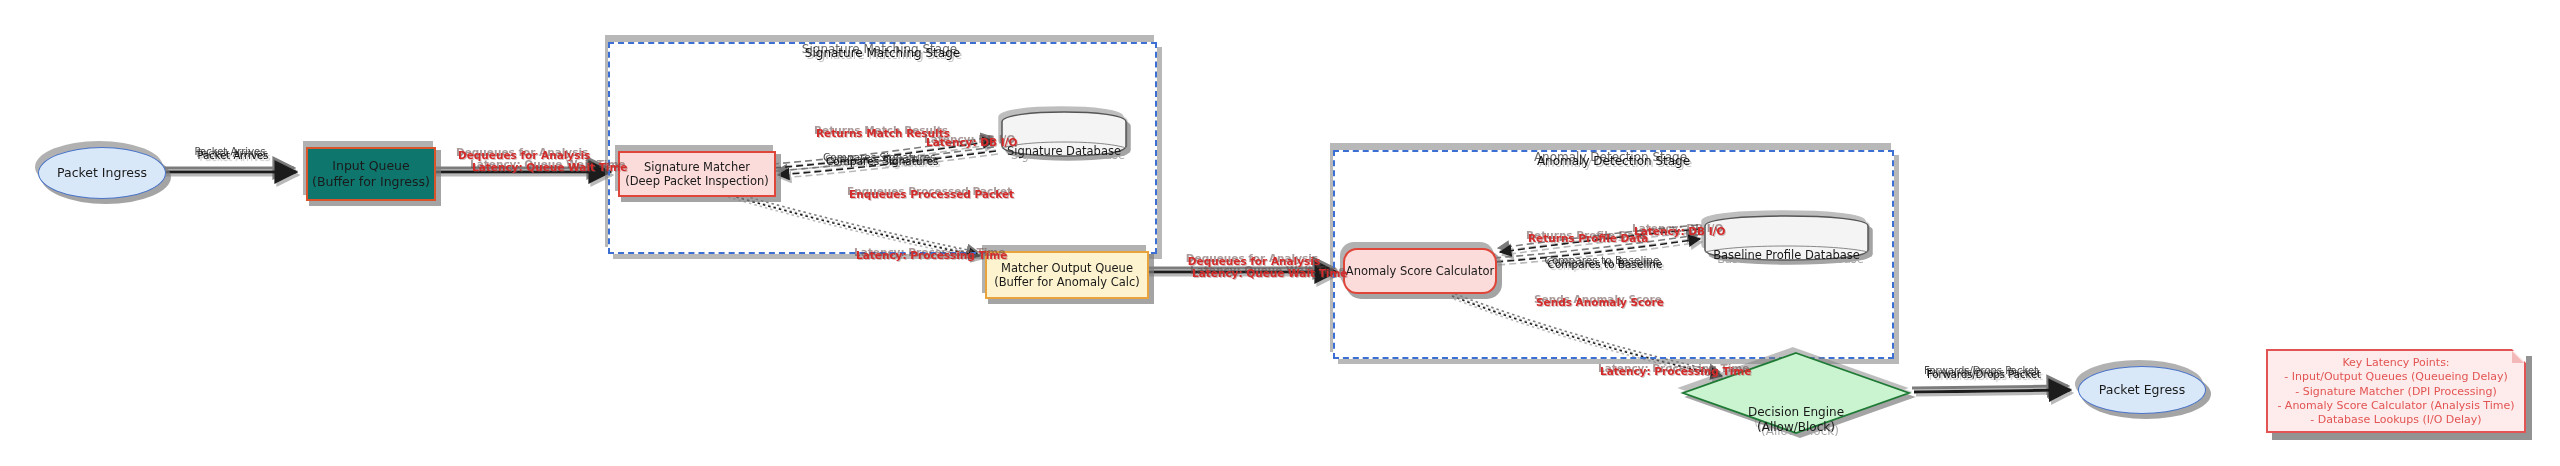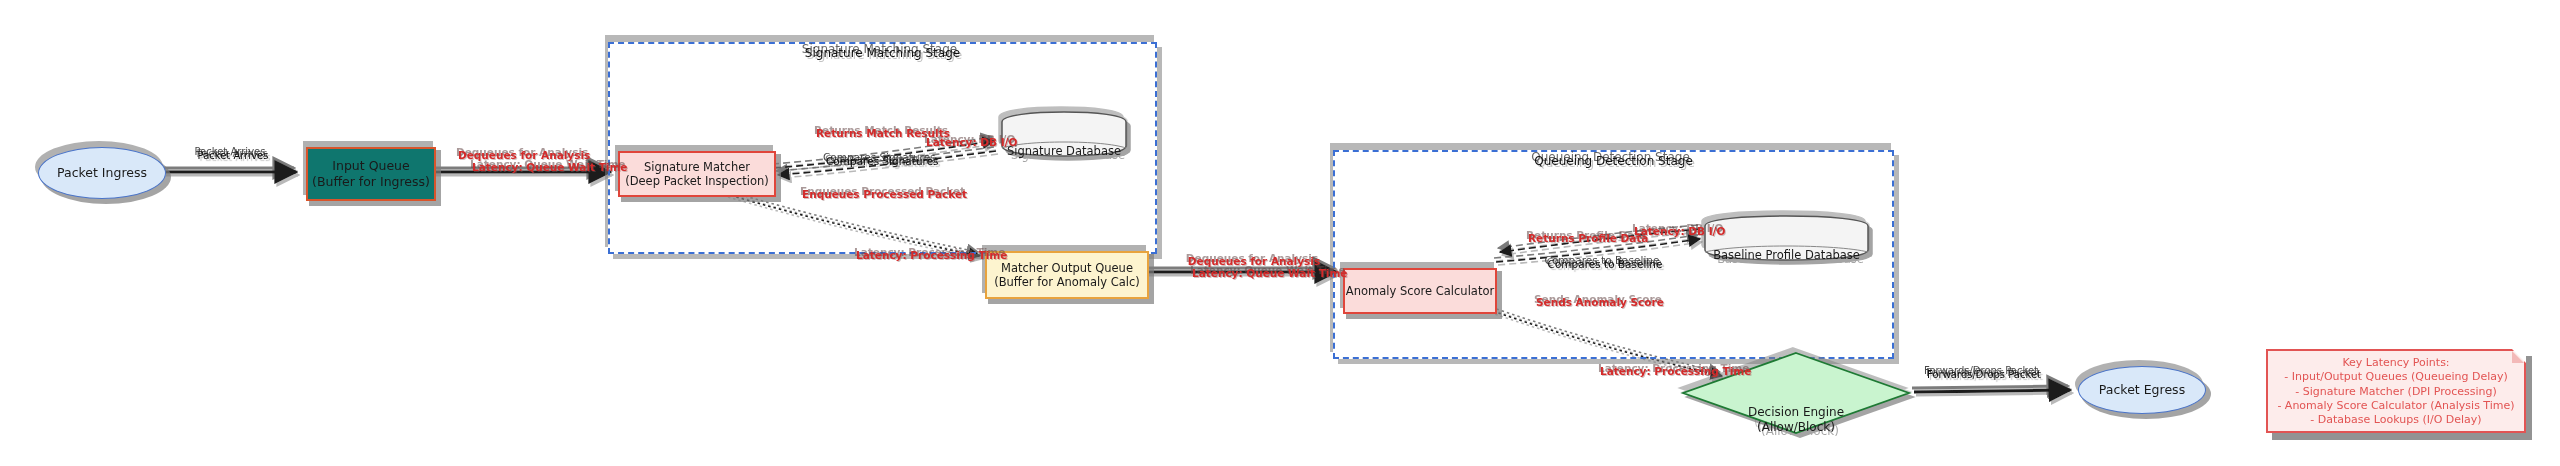--- a/index.html
+++ b/index.html
@@ -59,21 +59,21 @@
       <path d="M1700,229 C1632,235 1562,244 1500,252" stroke-width="1.6" stroke-dasharray="7,4" marker-end="url(#arrow)"></path>
       <path d="M1452,296 C1540,330 1650,360 1722,376" stroke-width="1.6" stroke-dasharray="2.5,3" marker-end="url(#arrow)"></path>
       <path d="M1914,392 L2070,390" stroke-width="3" marker-end="url(#arrow)"></path>
     </g>
   </svg>
 
   <div class="cluster" style="left:608px;top:42px;width:545px;height:208px;">
     <div class="cluster-title">Signature Matching Stage</div>
   </div>
   <div class="cluster" style="left:1333px;top:150px;width:557px;height:205px;">
-    <div class="cluster-title">Queueing Detection Stage</div>
+    <div class="cluster-title">Anomaly Detection Stage</div>
   </div>
 
   <div class="node ellipse" style="left:38px;top:147px;width:126px;height:50px;">
     <span>Packet Ingress</span>
   </div>
 
   <div class="node qbox1" style="left:306px;top:147px;width:126px;height:50px;">
     <div>Input Queue</div>
     <div>(Buffer for Ingress)</div>
   </div>
@@ -89,21 +89,21 @@
       <path d="M2,38 C14,34 38,32 64,32 C90,32 114,34 126,38" fill="none" stroke="#888" stroke-width="1"></path>
     </svg>
     <span>Signature Database</span>
   </div>
 
   <div class="node qbox2" style="left:985px;top:251px;width:160px;height:44px;font-size:11.5px;">
     <div>Matcher Output Queue</div>
     <div>(Buffer for Anomaly Calc)</div>
   </div>
 
-  <div class="node pinkbox" style="left:1343px;top:268px;width:150px;height:42px;font-size:11.5px;">
+  <div class="node pinkbox" style="left:1343px;top:248px;width:150px;height:42px;font-size:11.5px;border-radius:14px;">
     <span>Anomaly Score Calculator</span>
   </div>
 
   <div class="node cylnode" style="left:1703px;top:214px;width:167px;height:48px;font-size:11.5px;">
     <svg class="shapebg" viewBox="0 0 167 48" preserveAspectRatio="none">
       <path d="M2,12 C2,5 42,2 83,2 C124,2 165,5 165,12 L165,36 C165,43 124,46 83,46 C42,46 2,43 2,36 Z" fill="#f4f4f4" stroke="#555" stroke-width="1.5"></path>
       <path d="M2,38 C18,34 50,32 83,32 C116,32 149,34 165,38" fill="none" stroke="#888" stroke-width="1"></path>
     </svg>
     <span>Baseline Profile Database</span>
   </div>
@@ -122,21 +122,21 @@
 
   <div class="elabel elabel-dark" style="left:170px;top:150px;width:126px;">Packet Arrives</div>
 
   <div class="elabel elabel-red" style="left:458px;top:149px;width:130px;">Dequeues for Analysis</div>
   <div class="elabel elabel-red" style="left:472px;top:161px;width:130px;">Latency: Queue Wait Time</div>
 
   <div class="elabel elabel-red" style="left:816px;top:127px;width:122px;">Returns Match Results</div>
   <div class="elabel elabel-red" style="left:926px;top:136px;width:84px;">Latency: DB I/O</div>
   <div class="elabel elabel-dark" style="left:826px;top:155px;width:112px;font-size:10.5px;">Compares Signatures</div>
 
-  <div class="elabel elabel-red" style="left:802px;top:188px;width:150px;">Enqueues Processed Packet</div>
+  <div class="elabel elabel-red" style="left:849px;top:188px;width:150px;">Enqueues Processed Packet</div>
   <div class="elabel elabel-red" style="left:856px;top:249px;width:138px;">Latency: Processing Time</div>
 
   <div class="elabel elabel-red" style="left:1178px;top:255px;width:152px;">Dequeues for Analysis</div>
   <div class="elabel elabel-red" style="left:1192px;top:267px;width:152px;">Latency: Queue Wait Time</div>
 
   <div class="elabel elabel-red" style="left:1528px;top:232px;width:110px;">Returns Profile Data</div>
   <div class="elabel elabel-red" style="left:1634px;top:225px;width:84px;">Latency: DB I/O</div>
   <div class="elabel elabel-dark" style="left:1538px;top:258px;width:118px;font-size:10.5px;margin-left:8px;">Compares to Baseline</div>
 
   <div class="elabel elabel-red" style="left:1536px;top:296px;width:92px;">Sends Anomaly Score</div>

